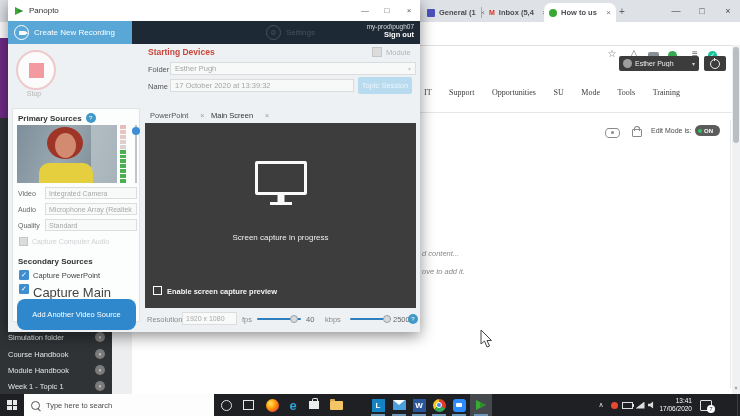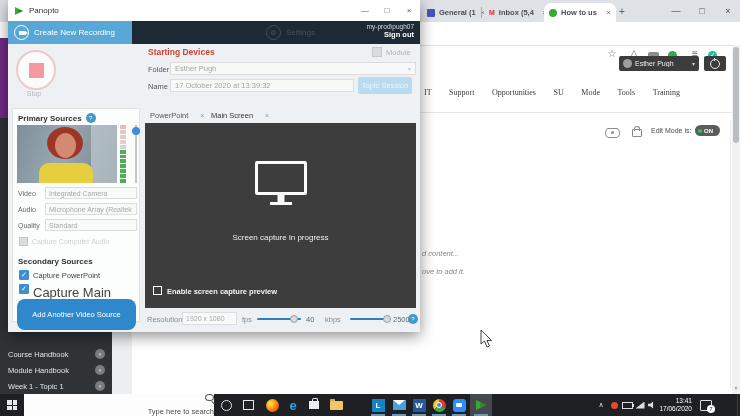--- a/index.html
+++ b/index.html
@@ -120,22 +120,22 @@
   .capstatus{position:absolute;left:0;top:110px;width:100%;text-align:center;color:#efefef;font-size:8px;}
   .ctrlrow{left:0;top:200px;width:271px;height:22px;background:#eef1f3;font-size:7.5px;color:#8a8a8a;}
   .hslider .track{position:absolute;top:3px;left:0;height:2px;width:100%;background:#2e7fc0;border-radius:1px;}
   .hslider .knob{position:absolute;top:0;width:8px;height:8px;border-radius:50%;background:#d6dadd;border:1px solid #9aa0a5;box-sizing:border-box;}
 
   
   .taskbar{left:0;top:394px;width:740px;height:22px;background:#1e2023;z-index:20;}
   .tb-cell{top:0;height:22px;display:flex;align-items:center;justify-content:center;}
   .winlogo{display:grid;grid-template-columns:4.5px 4.5px;grid-template-rows:4.5px 4.5px;gap:1px;}
   .winlogo i{background:#e8e8e8;}
-  .search{left:24px;top:0;width:190px;height:22px;background:#fdfdfd;display:flex;align-items:flex-end;
-    gap:6px;padding-left:7px;box-sizing:border-box;font-size:7.5px;color:#4d4d4d;flex-direction:column;}
+  .search{left:24px;top:0;width:190px;height:22px;background:#fdfdfd;display:flex;align-items:center;
+    gap:6px;padding-left:7px;box-sizing:border-box;font-size:7.5px;color:#4d4d4d;}
   .mag{width:7px;height:7px;border:1.3px solid #555;border-radius:50%;position:relative;}
   .mag:after{content:"";position:absolute;left:6px;top:6px;width:4px;height:1.3px;background:#555;
     transform:rotate(45deg);transform-origin:0 0;}
   .runline{position:absolute;bottom:0;left:50%;transform:translateX(-50%);width:14px;height:2px;background:#6f97b8;}
   .trayico{color:#e6e6e6;}
   .batt{width:9px;height:5px;border:1px solid #ddd;position:relative;}
   .batt:after{content:"";position:absolute;right:-2px;top:1px;width:1px;height:3px;background:#ddd;}
   .wifi{width:9px;height:7px;background:#ddd;clip-path:polygon(0 100%,100% 100%,100% 0);}
   .spk{width:9px;height:8px;background:#ddd;clip-path:polygon(0 35%,30% 35%,62% 5%,62% 95%,30% 65%,0 65%);}
   .clock{color:#fff;font-size:6.5px;line-height:7.5px;text-align:right;}
@@ -179,20 +179,24 @@
     <div class="abs" style="left:648px;top:30px;width:11px;height:7px;background:#8a8f94;border-radius:2px;"></div>
     <div class="abs" style="left:668px;top:29px;width:9px;height:9px;background:#35a852;border-radius:50%;"></div>
     <div class="abs tbico" style="left:688px;">≡</div>
     <div class="abs" style="left:708px;top:29px;width:9px;height:9px;background:#15c39a;border-radius:50%;color:#fff;font-size:6px;text-align:center;line-height:9px;">✓</div>
     <div class="abs tbico" style="left:726px;">⋮</div>
   </div>
 
   <div class="abs m-sidebar"></div>
   <div class="abs purple"></div>
 
+  <div class="abs sb-item" style="top:329px;">
+    <span class="t trunc">Simulation folder</span>
+    <span class="sb-dot">▾</span>
+  </div>
   <div class="abs sb-item" style="top:346px;">
     <span class="t trunc">Course Handbook</span>
     <span class="sb-dot">▾</span>
   </div>
   <div class="abs sb-item" style="top:362px;">
     <span class="t trunc">Module Handbook</span>
     <span class="sb-dot">▾</span>
   </div>
   <div class="abs sb-item" style="top:378px;">
     <span class="t trunc">Week 1 - Topic 1</span>

